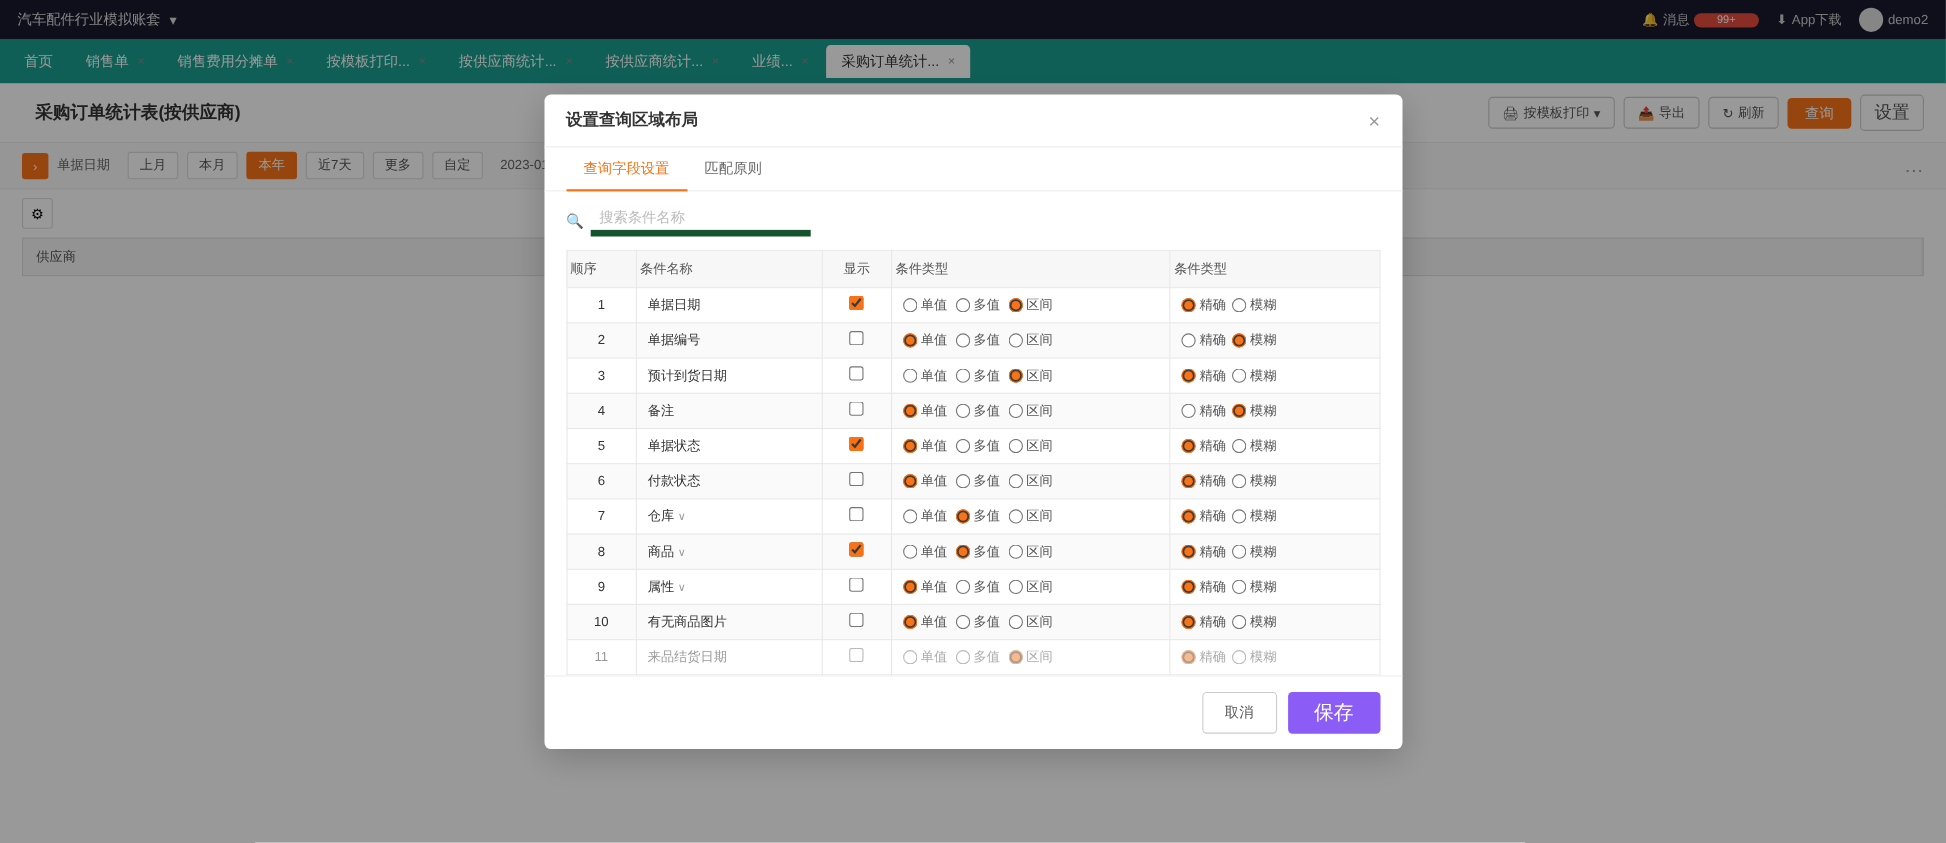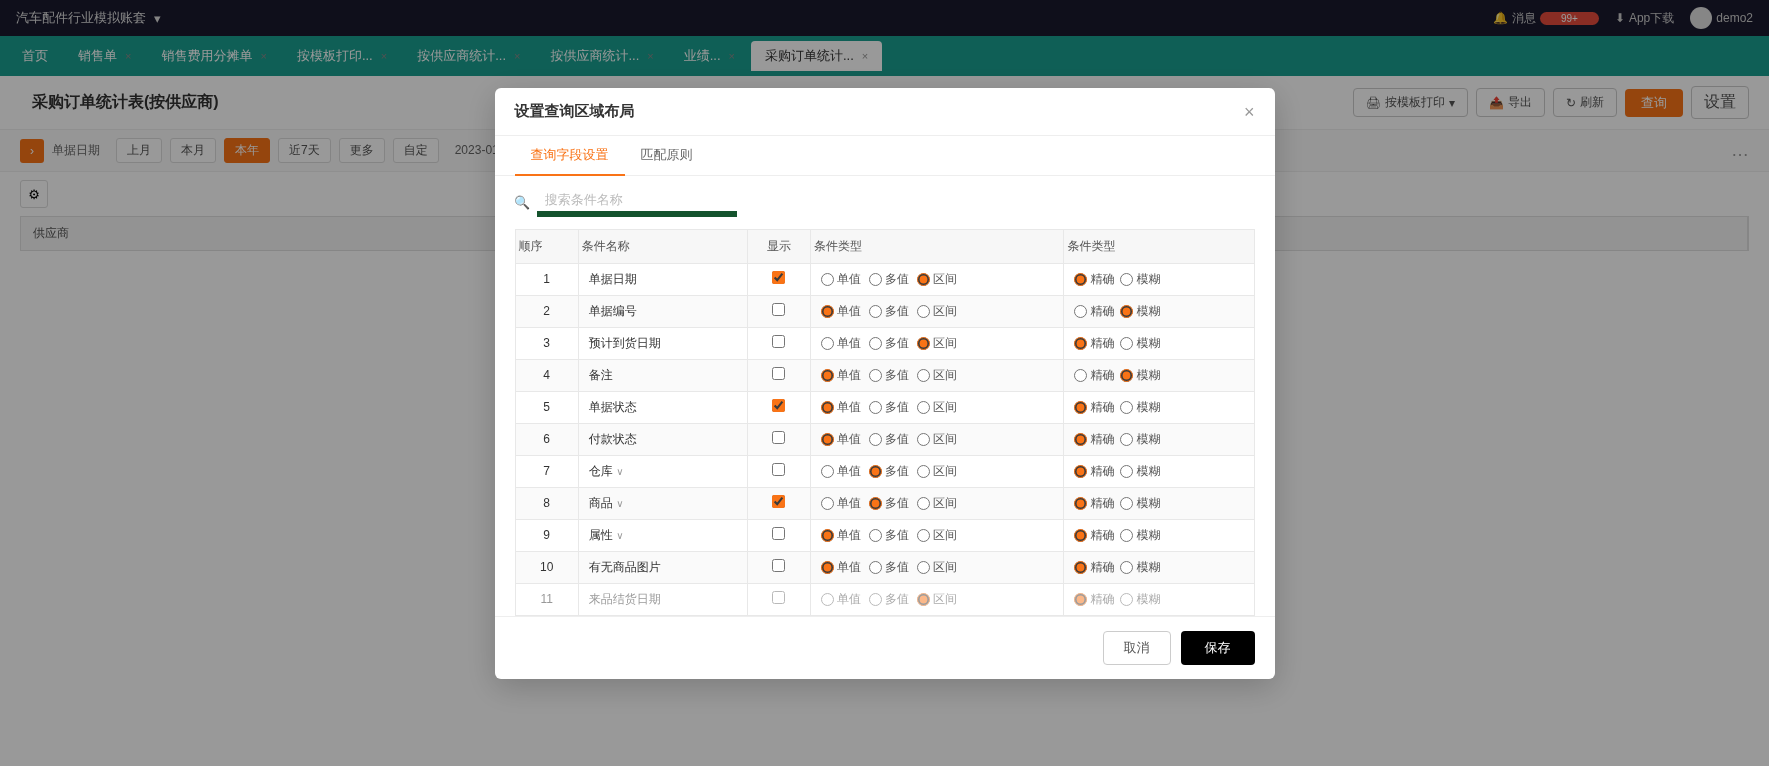--- a/index.html
+++ b/index.html
@@ -204,26 +204,26 @@
       padding: 7px 20px;
       border: 1px solid #ccc;
       background: white;
       color: #555;
       border-radius: 4px;
       cursor: pointer;
       font-size: 13px;
     }
     .btn-save {
       padding: 7px 24px;
-      background: #000000;
+      background: #8b5cf6;
       color: white;
       border: none;
       border-radius: 4px;
       cursor: pointer;
-      font-size: 13px;
+      font-size: 18px;
     }
 
     
     .dialog-table-wrap::-webkit-scrollbar { width: 6px; }
     .dialog-table-wrap::-webkit-scrollbar-thumb { background: #ccc; border-radius: 3px; }
 
     
     .row-partial td { opacity: 0.5; }
   </style>
 </head>

